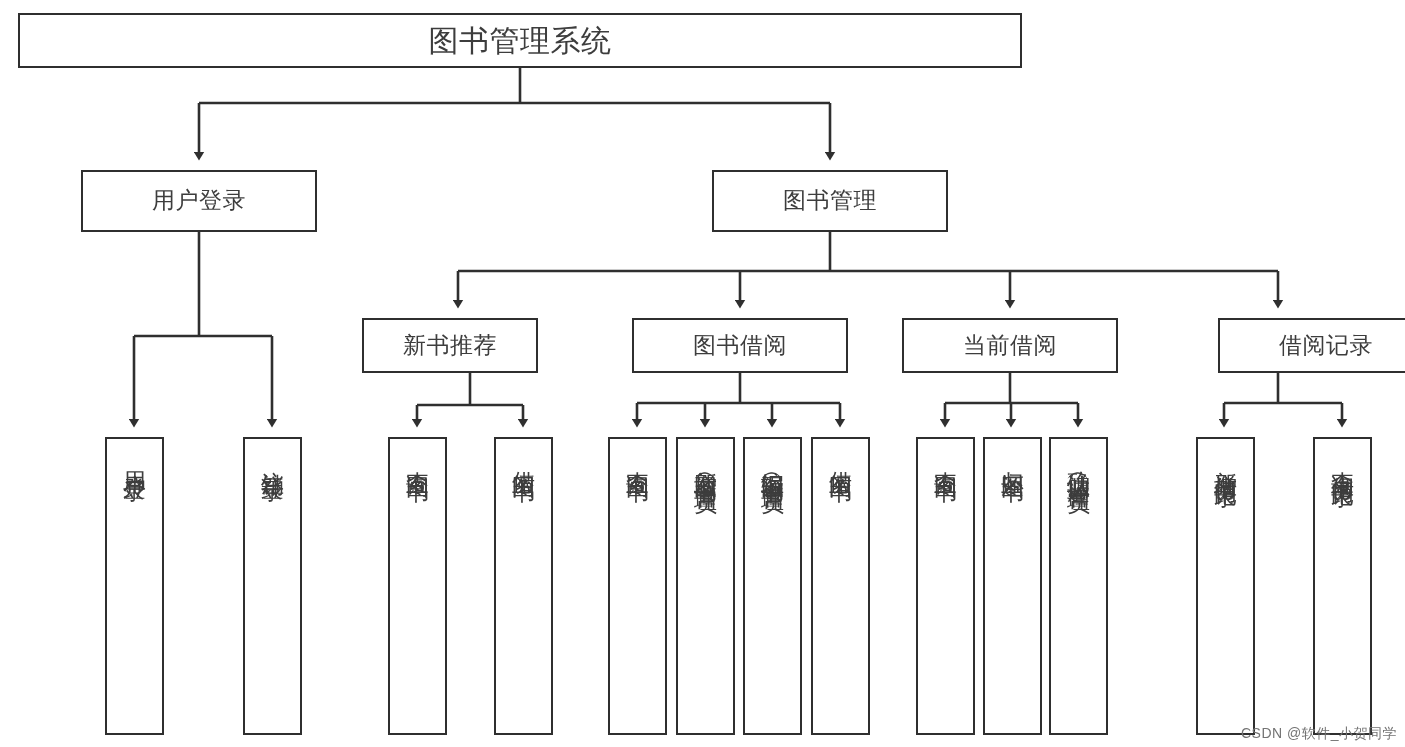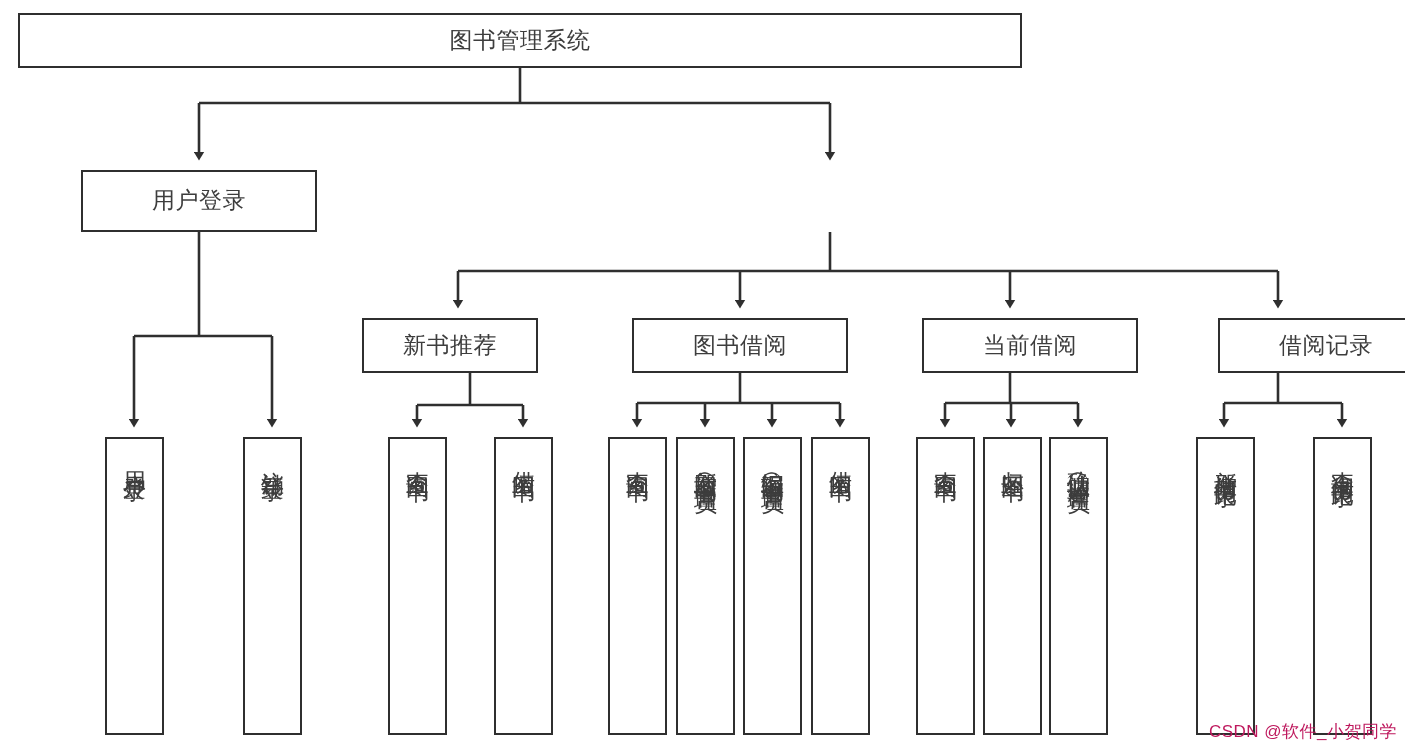--- a/index.html
+++ b/index.html
@@ -38,39 +38,39 @@
     color: #3d3d3d;
     line-height: 1.18;
     text-align: center;
     white-space: pre;
     letter-spacing: 0.5px;
   }
   .node.horiz .node-label {
     font-size: 23px;
   }
   .node.root .node-label {
-    font-size: 23px;
+    font-size: 30px;
   }
   .node.vert {
     align-items: flex-start;
     padding-top: 14px;
   }
   .node.vert .node-label {
     writing-mode: vertical-rl;
     text-orientation: upright;
     font-size: 23px;
     letter-spacing: 3px;
     line-height: 1;
   }
   .watermark {
     position: absolute;
     right: 8px;
     bottom: 4px;
-    font-size: 17px;
-    color: #be185d;
+    font-size: 14px;
+    color: #737373;
     white-space: nowrap;
     letter-spacing: 0.5px;
   }
 </style>
 </head>
 <body>
 
 <div id="canvas">
 
   <svg id="wires" viewBox="0 0 1405 747" xmlns="http://www.w3.org/2000/svg">
@@ -127,30 +127,33 @@
   </svg>
 
   <div class="node root horiz" style="left:18px; top:13px; width:1004px; height:55px;">
     <span class="node-label">图书管理系统</span>
   </div>
 
   <div class="node horiz" style="left:81px; top:170px; width:236px; height:62px;">
     <span class="node-label">用户登录</span>
   </div>
 
+  <div class="node horiz" style="left:712px; top:170px; width:236px; height:62px;">
+    <span class="node-label">图书管理</span>
+  </div>
 
   <div class="node horiz" style="left:362px; top:318px; width:176px; height:55px;">
     <span class="node-label">新书推荐</span>
   </div>
 
   <div class="node horiz" style="left:632px; top:318px; width:216px; height:55px;">
     <span class="node-label">图书借阅</span>
   </div>
 
-  <div class="node horiz" style="left:902px; top:318px; width:216px; height:55px;margin-left:20px;">
+  <div class="node horiz" style="left:902px; top:318px; width:216px; height:55px;">
     <span class="node-label">当前借阅</span>
   </div>
 
   <div class="node horiz" style="left:1170px; top:318px; width:216px; height:55px;margin-left:48px;">
     <span class="node-label">借阅记录</span>
   </div>
 
   <div class="node vert" style="left:105px; top:437px; width:59px; height:298px;">
     <span class="node-label">用户登录</span>
   </div>

